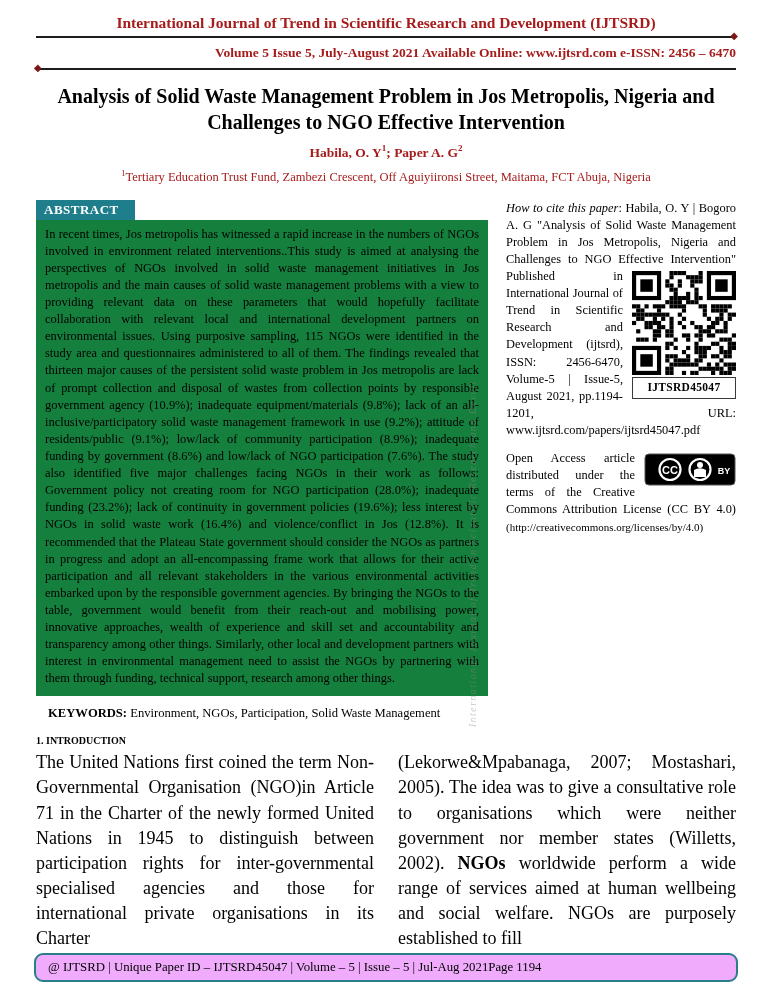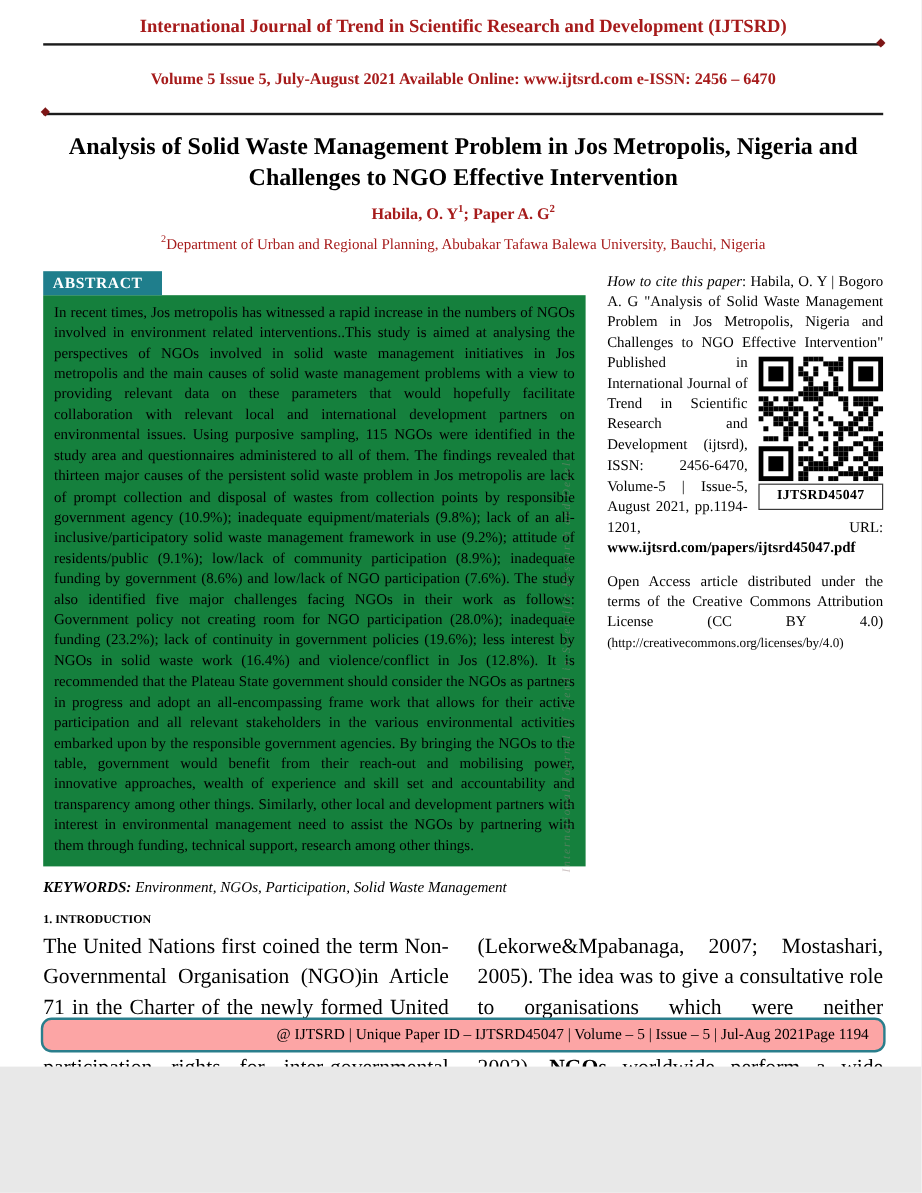--- a/index.html
+++ b/index.html
@@ -1,64 +1,64 @@
 <!DOCTYPE html>
 <html><head>
 <meta charset="utf-8">
 <style>
   html,body{margin:0;padding:0;background:#e8e8e8;}
   .page{
-    width:768px;height:889px;margin:0 auto;position:relative;overflow:hidden;
+    width:768px;height:994px;margin:0 auto;position:relative;overflow:hidden;
     background:#fff;color:#000;box-sizing:border-box;
     padding:12px 32px 0 36px;
     font-family:"Liberation Serif", serif;
   }
   
   .journal-name{font-size:15.5px;font-weight:bold;color:#a61b1b;text-align:center;margin-top:2px;}
-  .journal-issue{font-size:13.5px;font-weight:bold;color:#a61b1b;text-align:center;margin:20px 0;}
+  .journal-issue{font-size:13.5px;font-weight:bold;color:#a61b1b;text-align:right;margin:7px 0;}
   .hrule{position:relative;border-top:2px solid #1c1c1c;margin:4px 0;height:0;}
   .hrule .diamond{position:absolute;top:-7px;color:#7d1616;font-size:10px;line-height:10px;}
   .hrule .d-right{right:-2px;}
   .hrule .d-left{left:-2px;}
   
   .paper-title{font-size:20px;font-weight:bold;text-align:center;line-height:1.28;margin:14px 8px 0;}
   .authors{font-size:13.5px;font-weight:bold;color:#a61b1b;text-align:center;margin-top:8px;}
   .authors sup{font-size:9px;}
   .affiliations{font-size:12.5px;color:#a61b1b;text-align:center;line-height:1.5;margin-top:6px;}
   .affiliations sup{font-size:8.5px;}
   
   .top-cols{display:flex;gap:18px;margin-top:13px;}
   .col-left{flex:0 0 452px;width:452px;}
   .col-right{flex:1;font-size:12.4px;line-height:1.38;text-align:justify;}
   .abstract-label{display:inline-block;background:#1f7e8c;color:#fff;font-weight:bold;
     font-size:13px;padding:2px 16px 2px 8px;letter-spacing:0.5px;}
   .abstract-box{background:#15803d;padding:6px 9px 8px;font-size:12.45px;line-height:1.375;text-align:justify;}
   .abstract-box p{margin:0;}
-  .keywords{margin:9px 0 0;font-size:12.6px;font-style:italic;text-align:justify;line-height:1.4;}
+  .keywords{margin:9px 12px 0;font-size:12.6px;text-align:justify;line-height:1.4;}
   .kw-label{font-weight:bold;}
   
   .cite{margin:0;}
   .cite-label{font-weight:normal;font-style:italic;}
   .qr-wrap{float:right;width:104px;margin:3px 0 4px 9px;text-align:center;}
   .qr-svg{width:104px;height:104px;display:block;background:#fff;}
   .qr-label{display:block;border:1.5px solid #3a3a3a;font-weight:bold;font-size:11.5px;
     padding:2px 0;margin-top:2px;letter-spacing:0.3px;}
-  .cite-url{white-space:nowrap;font-weight:bold;}
+  .cite-url{white-space:nowrap;}
   .copyright{margin:11px 0 0;}
   .cc-badge{float:right;margin:3px 0 3px 9px;}
   .cc-url{font-size:11px;}
   
   .intro{margin-top:13px;}
   .intro-heading{font-size:10px;font-weight:bold;margin:0 0 4px;}
   .intro-cols{display:flex;gap:24px;}
   .intro-cols p{flex:1;margin:0;font-size:18px;line-height:1.4;text-align:justify;}
   
-  .page-footer{position:absolute;left:34px;right:30px;bottom:12px;background:#fca5a5;
+  .page-footer{position:absolute;left:34px;right:30px;bottom:12px;background:#f0abfc;
     border:2px solid #2a7e8c;border-radius:9px;padding:5px 12px;
-    display:flex;justify-content:flex-end;font-size:12.8px;}
+    display:flex;justify-content:flex-start;font-size:12.8px;}
   
   .watermark{position:absolute;left:468px;top:382px;height:345px;width:24px;
     writing-mode:vertical-rl;transform:rotate(180deg);
     font-size:9.5px;font-style:italic;letter-spacing:1.6px;color:#9b8484;opacity:0.45;
     pointer-events:none;white-space:nowrap;overflow:hidden;}
 </style>
 </head>
 <body>
 
 <div class="page">
@@ -70,21 +70,21 @@
   <div class="journal-issue">Volume 5 Issue 5, July-August 2021 Available Online: www.ijtsrd.com e-ISSN: 2456 – 6470</div>
   <div class="hrule">
     <span class="diamond d-left">◆</span>
   </div>
 
   <div class="paper-title">Analysis of Solid Waste Management Problem in Jos Metropolis, Nigeria and Challenges to NGO Effective Intervention</div>
   <div class="authors">
     <span>Habila, O. Y</span><sup>1</sup><span>; </span><span>Paper A. G</span><sup>2</sup>
   </div>
   <div class="affiliations">
-    <div><sup>2</sup><span>Department of Urban and Regional Planning, Abubakar Tafawa Balewa University, Bauchi, Nigeria</span></div>
+    <div><sup>1</sup><span>Tertiary Education Trust Fund, Zambezi Crescent, Off Aguiyiironsi Street, Maitama, FCT Abuja, Nigeria</span></div>
   </div>
 
   <div class="top-cols">
     <div class="col-left">
       <div class="abstract-label">ABSTRACT</div>
       <div class="abstract-box">
         <p>In recent times, Jos metropolis has witnessed a rapid increase in the numbers of NGOs involved in environment related interventions..This study is aimed at analysing the perspectives of NGOs involved in solid waste management initiatives in Jos metropolis and the main causes of solid waste management problems with a view to providing relevant data on these parameters that would hopefully facilitate collaboration with relevant local and international development partners on environmental issues. Using purposive sampling, 115 NGOs were identified in the study area and questionnaires administered to all of them. The findings revealed that thirteen major causes of the persistent solid waste problem in Jos metropolis are lack of prompt collection and disposal of wastes from collection points by responsible government agency (10.9%); inadequate equipment/materials (9.8%); lack of an all-inclusive/participatory solid waste management framework in use (9.2%); attitude of residents/public (9.1%); low/lack of community participation (8.9%); inadequate funding by government (8.6%) and low/lack of NGO participation (7.6%). The study also identified five major challenges facing NGOs in their work as follows: Government policy not creating room for NGO participation (28.0%); inadequate funding (23.2%); lack of continuity in government policies (19.6%); less interest by NGOs in solid waste work (16.4%) and violence/conflict in Jos (12.8%). It is recommended that the Plateau State government should consider the NGOs as partners in progress and adopt an all-encompassing frame work that allows for their active participation and all relevant stakeholders in the various environmental activities embarked upon by the responsible government agencies. By bringing the NGOs to the table, government would benefit from their reach-out and mobilising power, innovative approaches, wealth of experience and skill set and accountability and transparency among other things. Similarly, other local and development partners with interest in environmental management need to assist the NGOs by partnering with them through funding, technical support, research among other things.</p>
       </div>
       <p class="keywords"><span class="kw-label">KEYWORDS:</span><span> Environment, NGOs, Participation, Solid Waste Management</span></p>
     </div>
@@ -316,21 +316,29 @@
               <rect x="79.04" y="4.16" width="20.8" height="20.8" fill="#fff"></rect>
               <rect x="83.2" y="8.32" width="12.48" height="12.48" fill="#000"></rect>
               <rect x="0" y="74.88" width="29.12" height="29.12" fill="#000"></rect>
               <rect x="4.16" y="79.04" width="20.8" height="20.8" fill="#fff"></rect>
               <rect x="8.32" y="83.2" width="12.48" height="12.48" fill="#000"></rect>
             </svg>
             <span class="qr-label">IJTSRD45047</span>
           </span><span>International Journal of Trend in Scientific Research and Development (ijtsrd), ISSN: 2456-6470, Volume-5 | Issue-5, August 2021, pp.1194-1201, URL: </span><span class="cite-url">www.ijtsrd.com/papers/ijtsrd45047.pdf</span>
       </p>
       <p class="copyright">
-        <span>Open Access article distributed under the terms of the </span><span class="cc-link">Creative Commons Attribution License (CC BY 4.0)</span> <span class="cc-url">(http://creativecommons.org/licenses/by/4.0)</span>
+        <span class="cc-badge"><svg width="92" height="33" viewBox="0 0 92 33">
+              <rect x="1" y="1" width="90" height="31" rx="4" fill="#000" stroke="#555"></rect>
+              <circle cx="26" cy="16.5" r="10.5" fill="none" stroke="#fff" stroke-width="2.2"></circle>
+              <text x="26" y="21" font-size="11" font-family="Liberation Sans, sans-serif" font-weight="bold" fill="#fff" text-anchor="middle">CC</text>
+              <circle cx="56" cy="16.5" r="10.5" fill="none" stroke="#fff" stroke-width="2.2"></circle>
+              <circle cx="56" cy="12" r="3" fill="#fff"></circle>
+              <path d="M50 24 L50 17 Q56 13.5 62 17 L62 24 Z" fill="#fff"></path>
+              <text x="80" y="21" font-size="9" font-family="Liberation Sans, sans-serif" font-weight="bold" fill="#fff" text-anchor="middle">BY</text>
+            </svg></span><span>Open Access article distributed under the terms of the </span><span class="cc-link">Creative Commons Attribution License (CC BY 4.0)</span> <span class="cc-url">(http://creativecommons.org/licenses/by/4.0)</span>
       </p>
     </div>
   </div>
 
   <div class="intro">
     <h2 class="intro-heading">1.  INTRODUCTION</h2>
     <div class="intro-cols">
       <p>The United Nations first coined the term Non-Governmental Organisation (NGO)in Article 71 in the Charter of the newly formed United Nations in 1945 to distinguish between participation rights for inter-governmental specialised agencies and those for international private organisations in its Charter</p>
       <p><span>(Lekorwe&amp;Mpabanaga, 2007; Mostashari, 2005). The idea was to give a consultative role to organisations which were neither government nor member states (Willetts, 2002). </span><strong>NGOs</strong><span> worldwide perform a wide range of services aimed at human wellbeing and social welfare. NGOs are purposely established to fill</span></p>
     </div>

